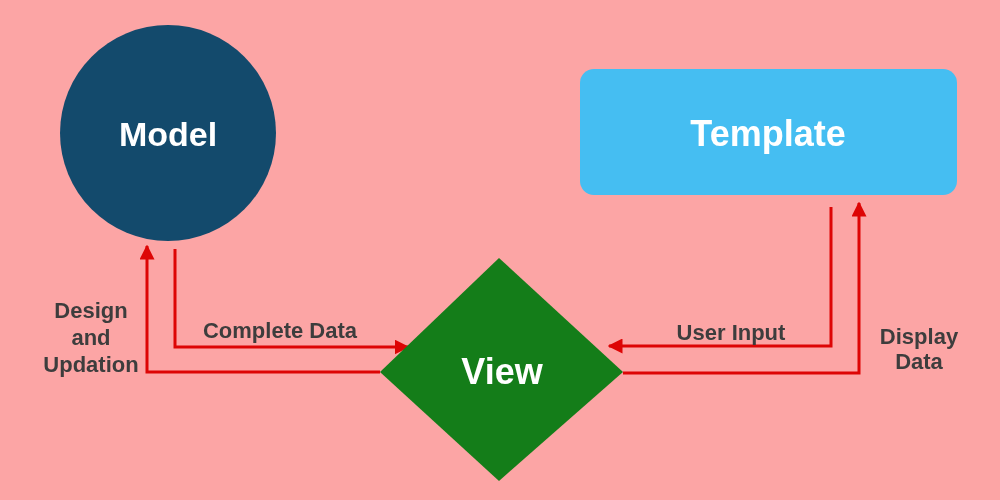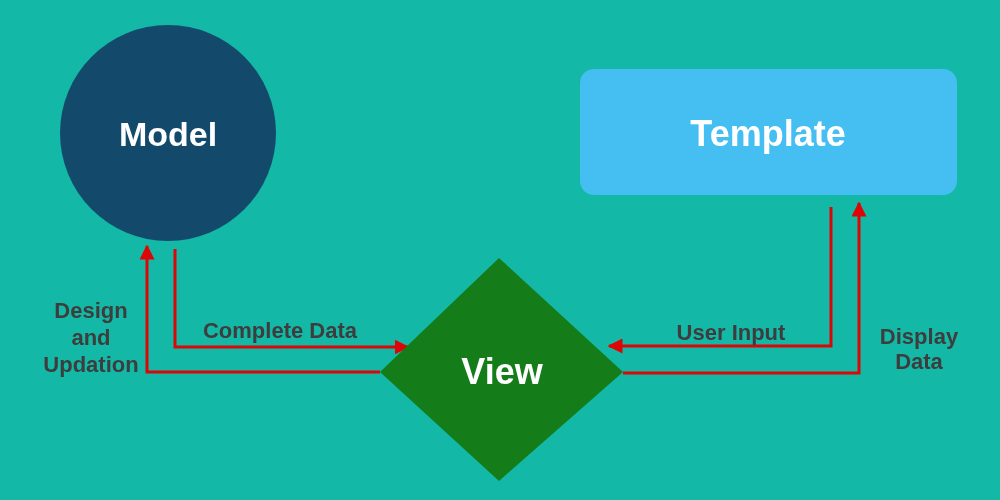--- a/index.html
+++ b/index.html
@@ -7,21 +7,21 @@
     padding: 0;
     width: 1000px;
     height: 500px;
     background: #ffffff;
     overflow: hidden;
   }
   .stage {
     position: relative;
     width: 1000px;
     height: 500px;
-    background: #14b8a6;
+    background: #fca5a5;
   }
   svg text {
     font-family: "Liberation Sans", "DejaVu Sans", sans-serif;
     font-weight: bold;
   }
   .node-label {
     fill: #ffffff;
     font-size: 34px;
     text-anchor: middle;
   }

